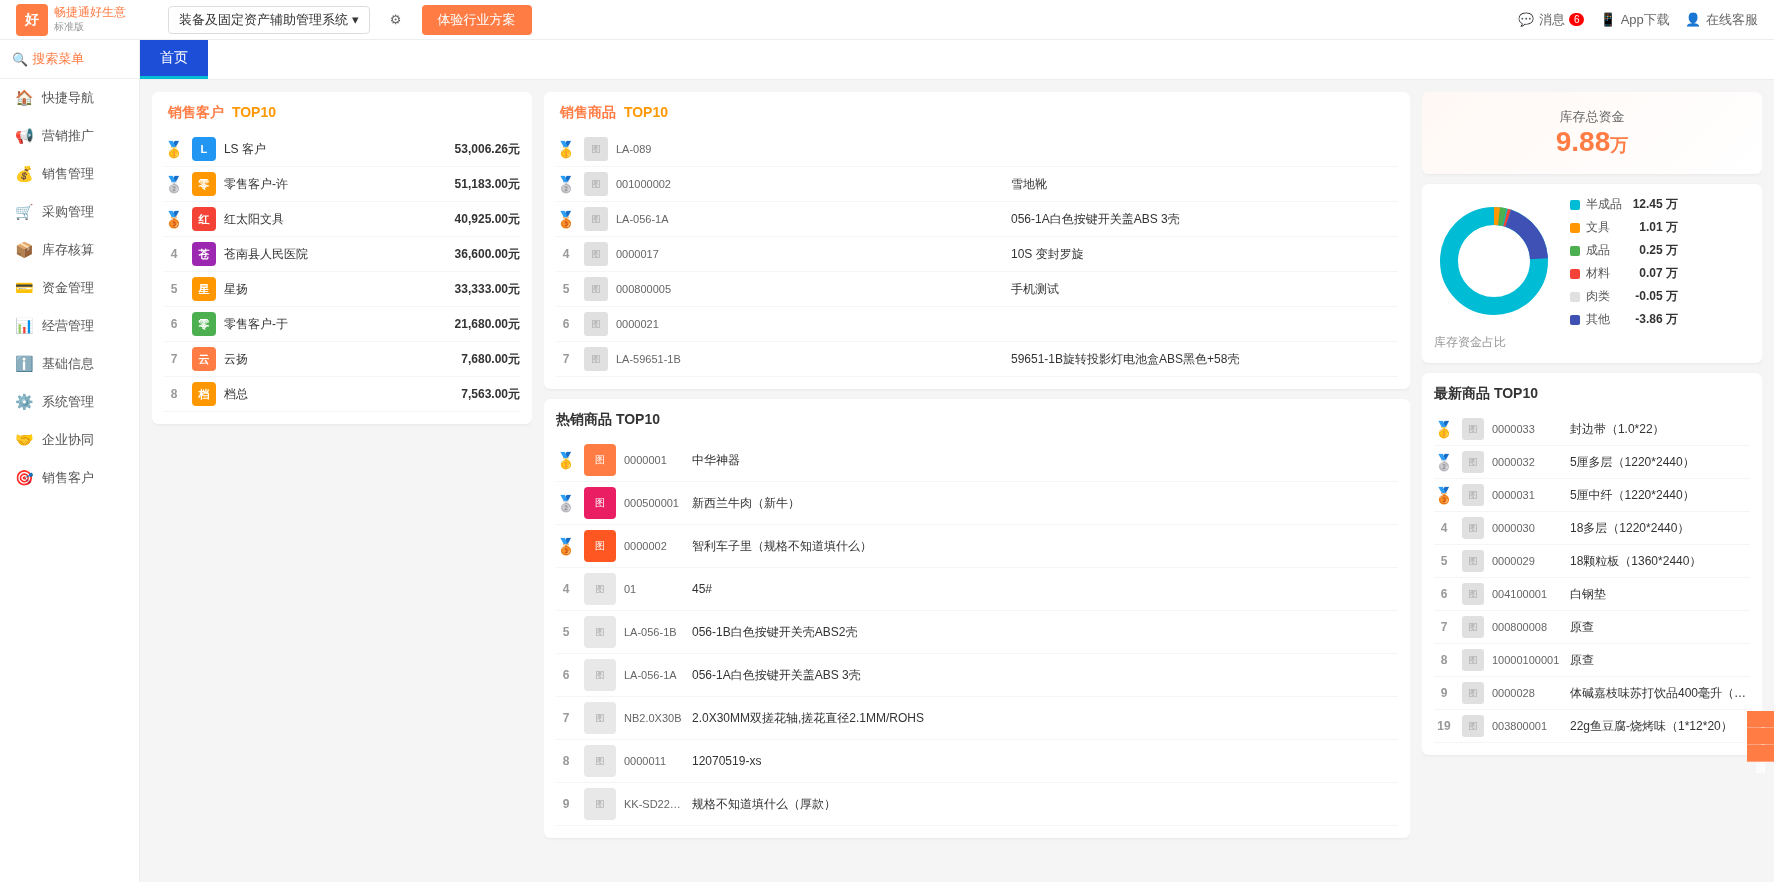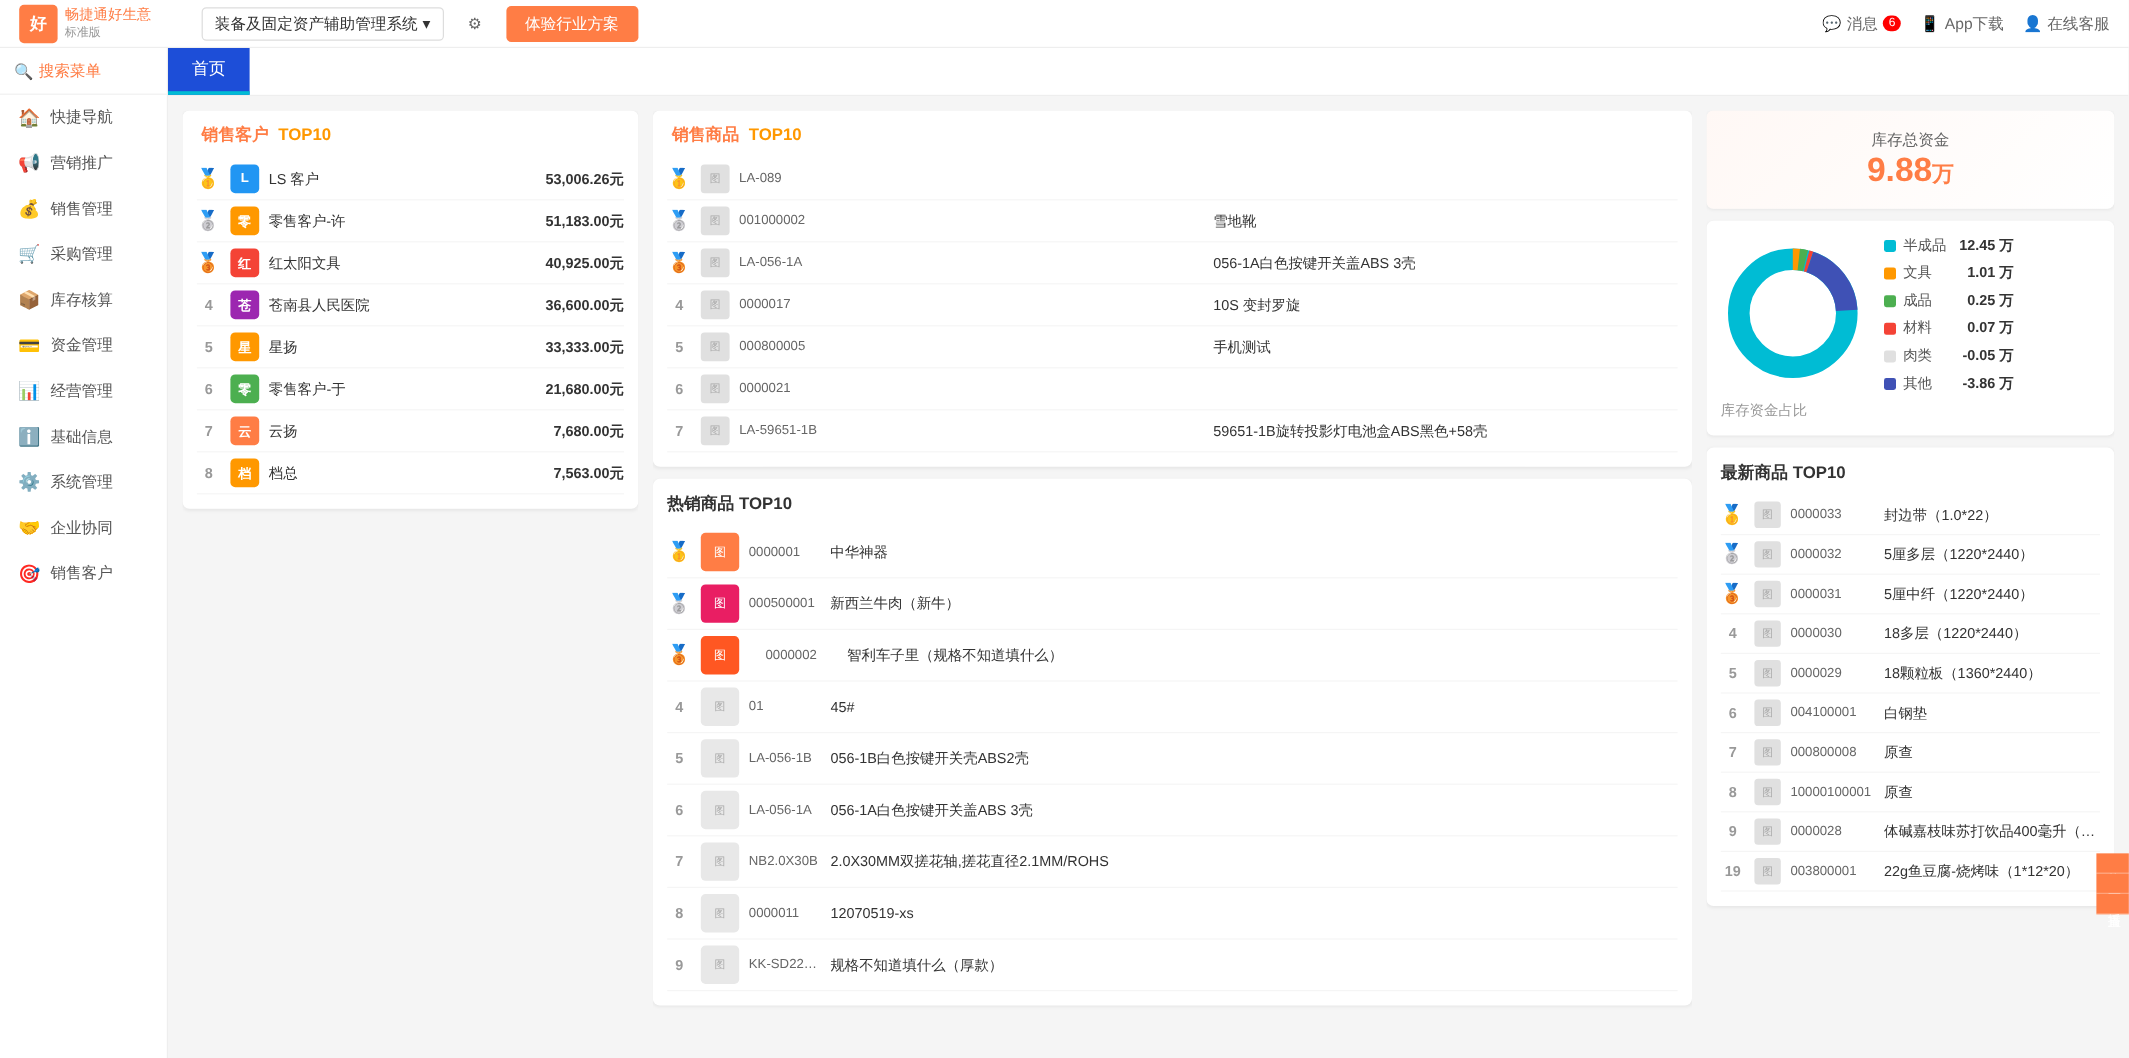--- a/index.html
+++ b/index.html
@@ -303,21 +303,21 @@
   </li>
               <li class="rank-item">
     <span style="font-size:16px">🥈</span>
     <div style="width:32px;height:32px;border-radius:4px;background:#e91e63;display:flex;align-items:center;justify-content:center;font-size:10px;color:#fff;flex-shrink:0;">图</div>
     <span class="rank-name" style="color:#666;font-size:11px;max-width:60px;">000500001</span>
     <span class="rank-name">新西兰牛肉（新牛）</span>
   </li>
               <li class="rank-item">
     <span style="font-size:16px">🥉</span>
     <div style="width:32px;height:32px;border-radius:4px;background:#ff5722;display:flex;align-items:center;justify-content:center;font-size:10px;color:#fff;flex-shrink:0;">图</div>
-    <span class="rank-name" style="color:#666;font-size:11px;max-width:60px;margin-left:14px;">0000002</span>
+    <span class="rank-name" style="color:#666;font-size:11px;max-width:60px;">0000002</span>
     <span class="rank-name">智利车子里（规格不知道填什么）</span>
   </li>
               <li class="rank-item">
     <span class="rank-num">4</span>
     <div style="width:32px;height:32px;border-radius:4px;background:#e8e8e8;display:flex;align-items:center;justify-content:center;font-size:9px;color:#aaa;flex-shrink:0;">图</div>
     <span class="rank-name" style="color:#666;font-size:11px;max-width:60px;">01</span>
     <span class="rank-name">45#</span>
   </li>
               <li class="rank-item">
     <span class="rank-num">5</span>

